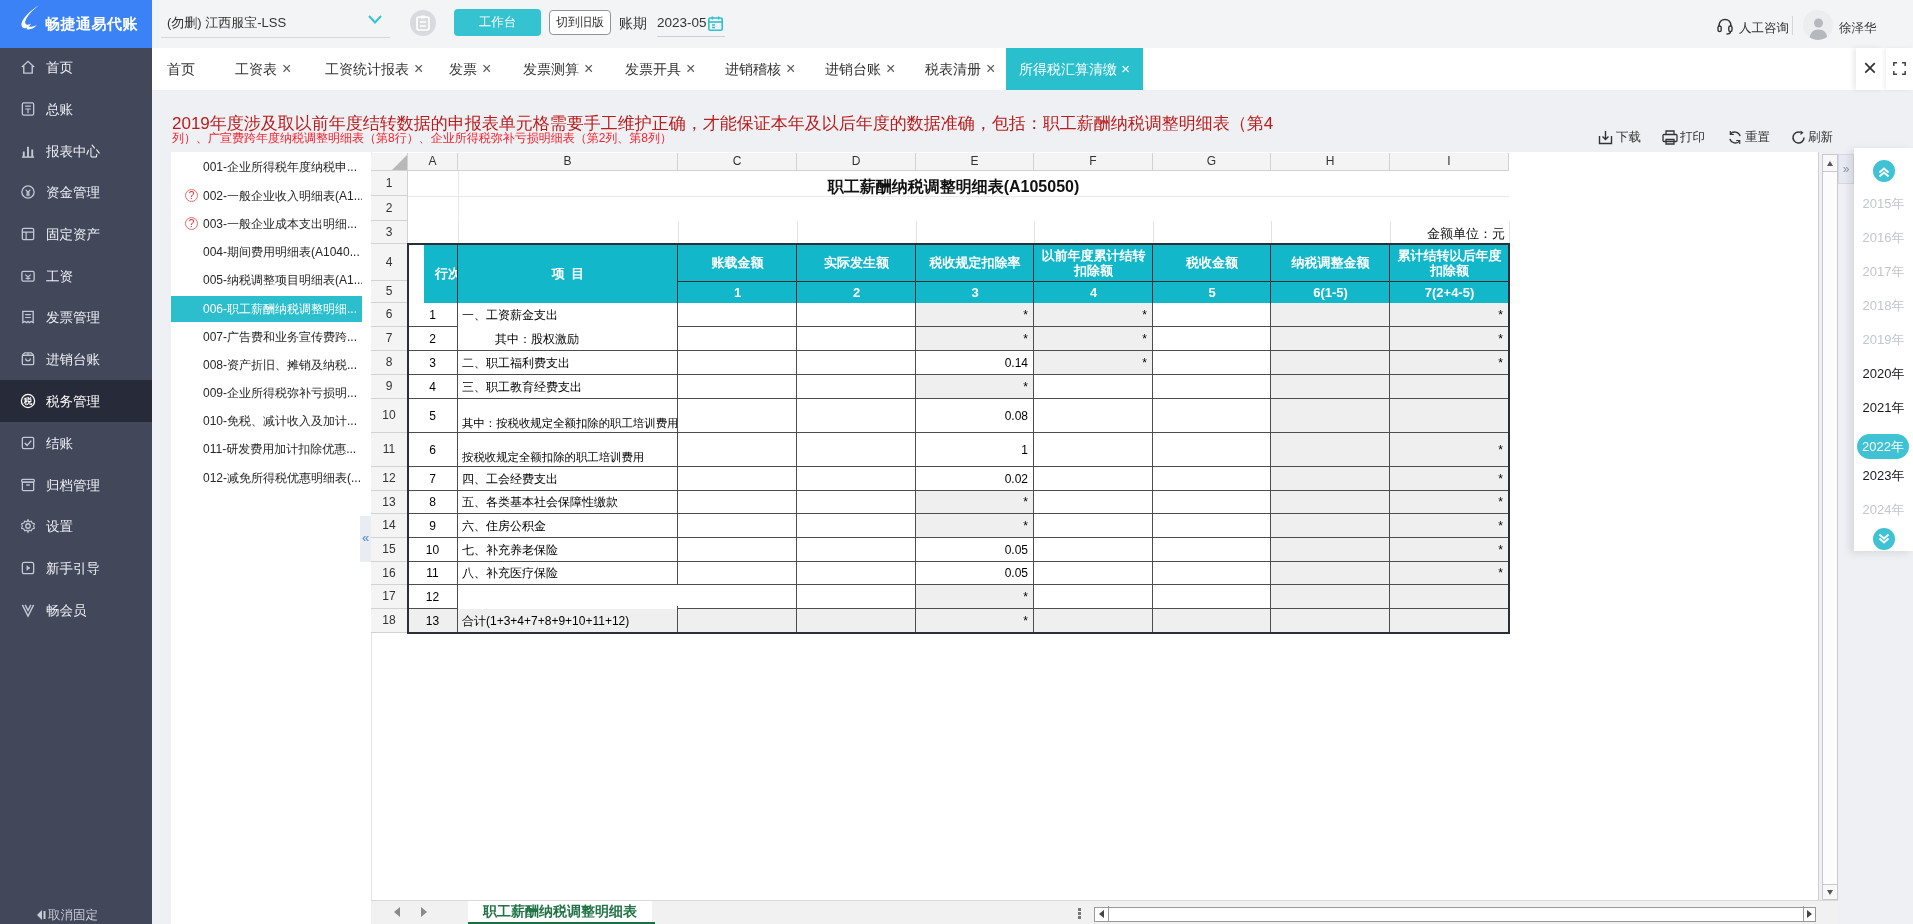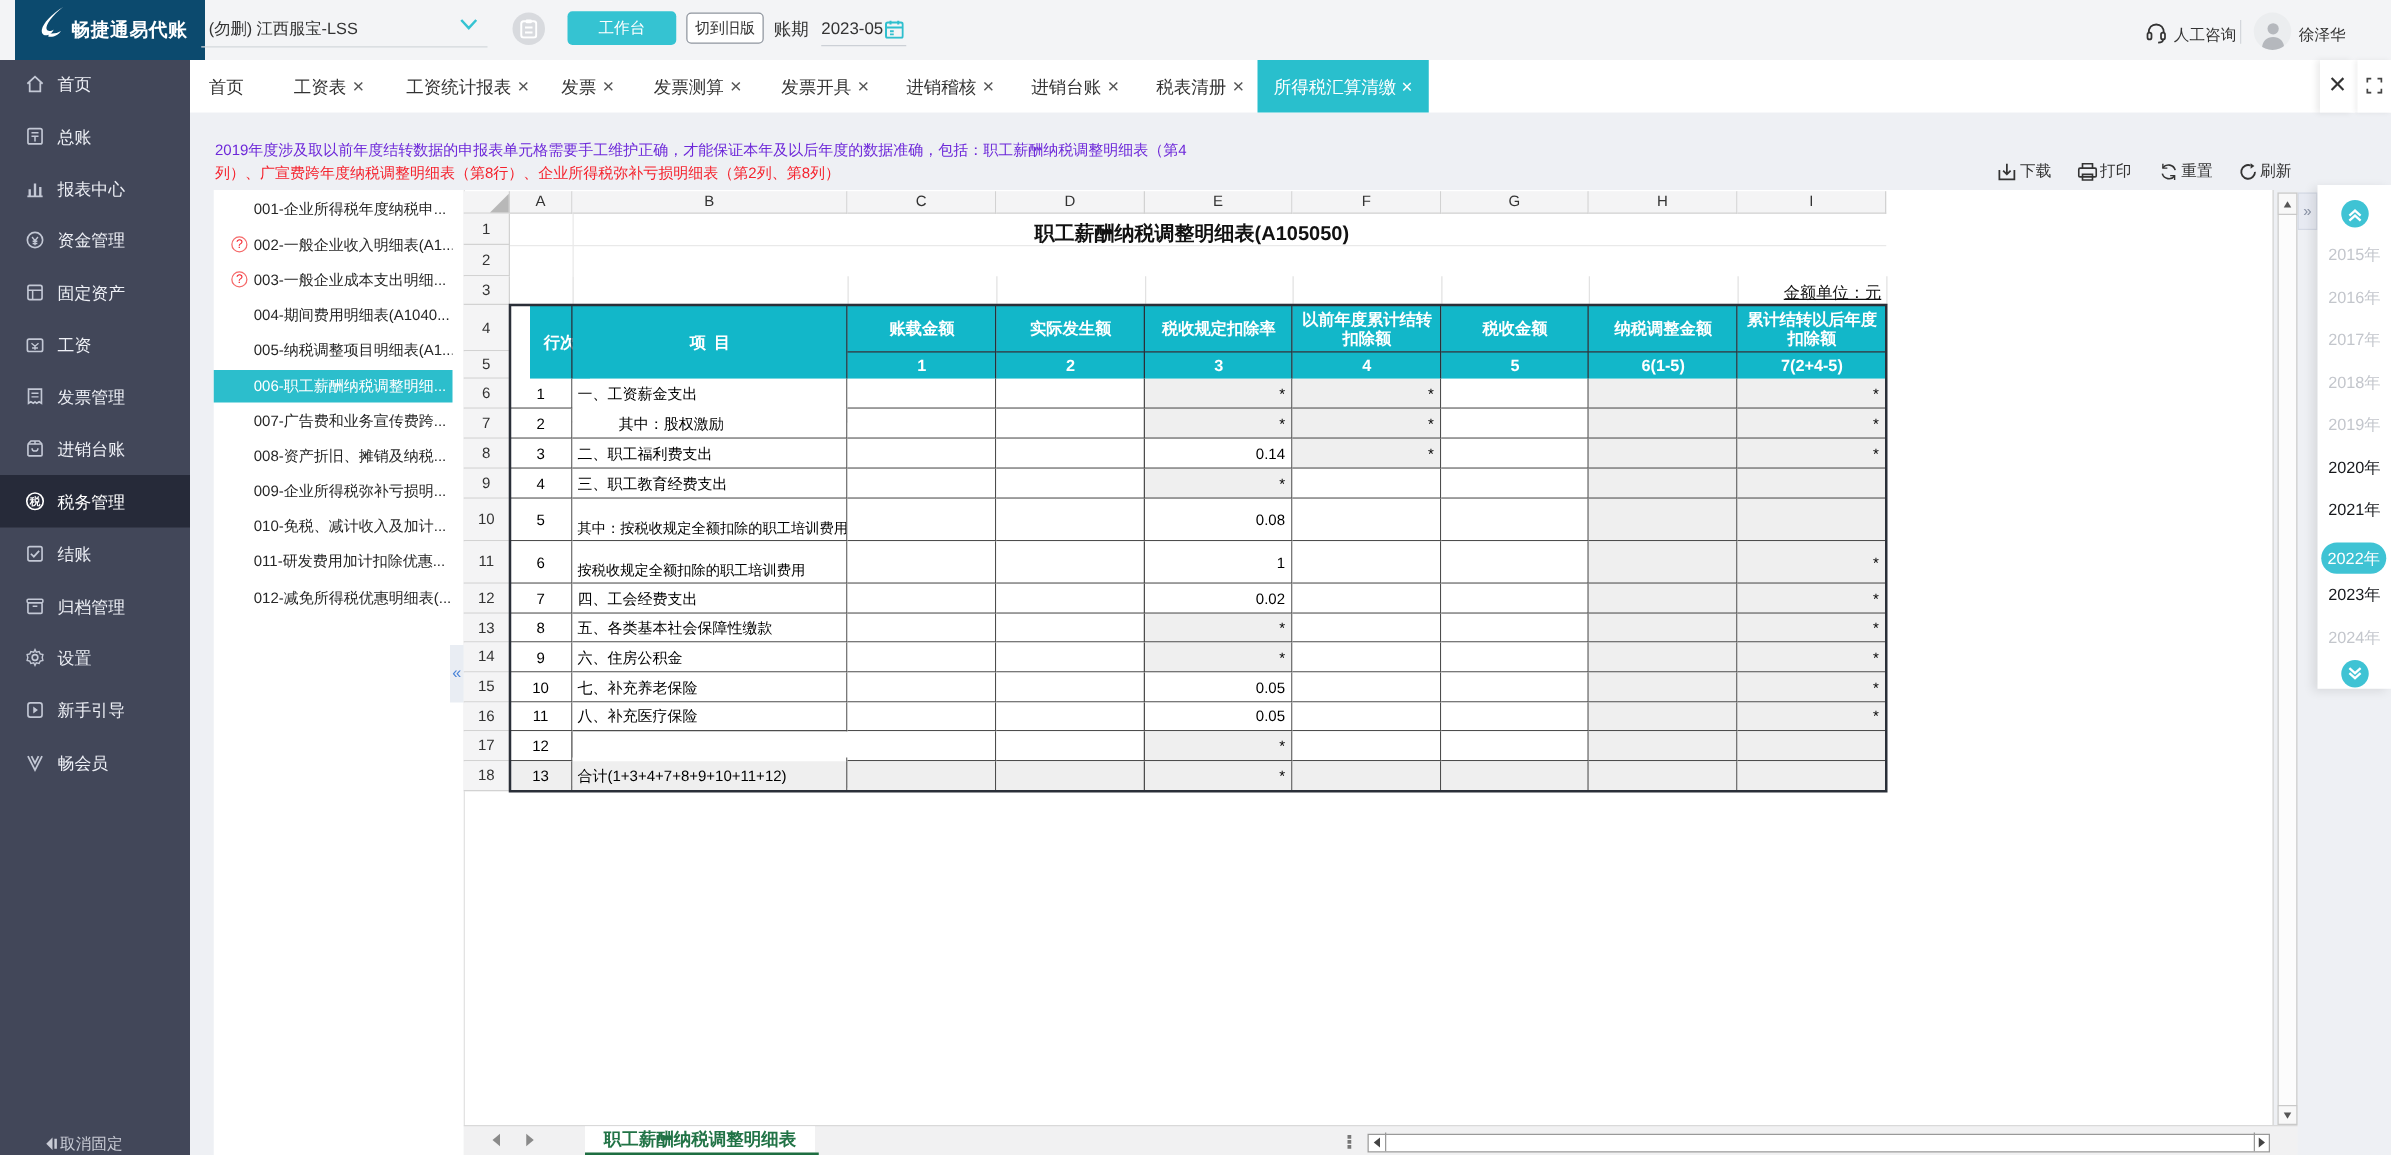--- a/index.html
+++ b/index.html
@@ -1,21 +1,21 @@
 <!DOCTYPE html>
 <html><head>
 <meta charset="utf-8">
 <style>
 * { margin:0; padding:0; box-sizing:border-box; }
 html,body { width:1913px; height:924px; overflow:hidden; }
 body { font-family:"Liberation Sans",sans-serif; position:relative; background:#eef0f4; }
 .abs { position:absolute; }
 
 #topbar { position:absolute; left:0; top:0; width:1913px; height:48px; background:#f3f4f6; }
-#logo { position:absolute; left:12px; top:0; width:152px; height:60px; background:#0c4a6e; }
+#logo { position:absolute; left:0; top:0; width:152px; height:60px; background:#3b82f6; }
 #logo .name { position:absolute; left:45px; top:15px; color:#fff; font-size:15px; font-weight:bold; letter-spacing:0.5px; }
 #sel-acc { position:absolute; left:161px; top:0; width:229px; height:38px; border-bottom:1px solid #d4d7dc; }
 #sel-acc .t { position:absolute; left:6px; top:14px; font-size:13px; color:#333; }
 #sel-acc svg { position:absolute; right:8px; top:15px; }
 #clipicon { position:absolute; left:410px; top:10px; width:26px; height:26px; border-radius:50%; background:#d8dade; }
 #btn-work { position:absolute; left:454px; top:9px; width:87px; height:27px; background:#35c3d2; border-radius:4px; color:#fff; font-size:12.5px; text-align:center; line-height:27px; }
 #btn-old { position:absolute; left:549px; top:10px; width:62px; height:25px; background:#fff; border:1px solid #8f959e; border-radius:4px; color:#333; font-size:12px; text-align:center; line-height:23px; }
 #zq { position:absolute; left:619px; top:15px; font-size:14px; color:#333; }
 #zq2 { position:absolute; left:657px; top:15px; font-size:13.5px; color:#333; width:68px; border-bottom:1px solid #ccd0d6; padding-bottom:6px; }
 #calicon { position:absolute; left:708px; top:16px; }
@@ -33,21 +33,21 @@
 #pinrow { position:absolute; left:36px; top:907px; color:#c9ccd6; font-size:12.5px; }
 
 #tabbar { position:absolute; left:152px; top:48px; width:1761px; height:42px; background:#fff; }
 .tab { position:absolute; top:0; height:42px; line-height:42px; font-size:14px; color:#333; white-space:nowrap; }
 .tab .x { color:#555; font-size:16px; margin-left:5px; }
 #tab-active { position:absolute; left:854px; top:0; width:137px; height:42px; background:#29bfcd; color:#fff; text-align:center; line-height:42px; font-size:14px; }
 #tab-active .x { color:#fff; font-size:15px; }
 #btn-closex { position:absolute; left:1704px; top:0; width:28px; height:42px; background:#fff; box-shadow:-3px 0 5px rgba(0,0,0,.08); text-align:center; line-height:40px; color:#333; font-size:24px; }
 #btn-fullscr { position:absolute; left:1734px; top:0; width:27px; height:42px; background:#fff; box-shadow:-2px 0 4px rgba(0,0,0,.06); }
 
-#warn1 { position:absolute; left:172px; top:112px; font-size:12px; color:#6d28d9; }
+#warn1 { position:absolute; left:172px; top:112px; font-size:17px; color:#b91c1c; }
 #warn2 { position:absolute; left:172px; top:130px; font-size:12px; color:#f5222d; }
 .toolbtn { position:absolute; top:129px; font-size:12.5px; color:#333; }
 
 #filepanel { position:absolute; left:171px; top:152px; width:200px; height:772px; background:#fff; }
 .fitem { position:absolute; left:0; width:191px; height:26px; font-size:12px; color:#262626; line-height:26px; white-space:nowrap; overflow:hidden; }
 .fitem .tx { position:absolute; left:32px; }
 .fitem.sel { background:#2cbecc; color:#fff; }
 .qmark { position:absolute; left:14px; top:6px; width:13px; height:13px; border:1px solid #f56a6a; border-radius:50%; color:#f5222d; font-size:10px; line-height:12px; text-align:center; }
 #collapser { position:absolute; left:360px; top:516px; width:11px; height:46px; background:#e9edf3; color:#4a84d8; font-size:13px; line-height:44px; text-align:center; }
 
@@ -338,21 +338,21 @@
 <div class="abs" style="left:678px;top:221px;width:1px;height:23px;background:#e2e2e2;"></div>
 <div class="abs" style="left:797px;top:221px;width:1px;height:23px;background:#e2e2e2;"></div>
 <div class="abs" style="left:916px;top:221px;width:1px;height:23px;background:#e2e2e2;"></div>
 <div class="abs" style="left:1034px;top:221px;width:1px;height:23px;background:#e2e2e2;"></div>
 <div class="abs" style="left:1153px;top:221px;width:1px;height:23px;background:#e2e2e2;"></div>
 <div class="abs" style="left:1271px;top:221px;width:1px;height:23px;background:#e2e2e2;"></div>
 <div class="abs" style="left:1390px;top:221px;width:1px;height:23px;background:#e2e2e2;"></div>
 <div class="abs" style="left:1509px;top:221px;width:1px;height:23px;background:#e2e2e2;"></div>
 <div class="abs" style="left:458px;top:171px;width:1px;height:50px;background:#e9e9e9;"></div>
 <div class="abs" style="left:408px;top:177px;width:1091px;text-align:center;font-size:16px;font-weight:bold;color:#111;">职工薪酬纳税调整明细表(A105050)</div>
-<div class="abs" style="left:1309px;top:225px;width:196px;text-align:right;font-size:13px;color:#111;text-decoration:underline;">金额单位：元</div>
+<div class="abs" style="left:1309px;top:225px;width:196px;text-align:right;font-size:13px;color:#111;">金额单位：元</div>
 <div class="abs tealcell" style="left:424px;top:244px;width:48px;height:59px;line-height:59px;">行次</div>
 <div class="abs tealcell" style="left:458px;top:244px;width:220px;height:59px;line-height:59px;">项 目</div>
 <div class="abs tealcell" style="left:678px;top:244px;width:119px;height:37px;line-height:37px;">账载金额</div>
 <div class="abs tealcell" style="left:678px;top:281px;width:119px;height:22px;line-height:22px;border-top:1px solid #2a2f38;">1</div>
 <div class="abs tealcell" style="left:797px;top:244px;width:119px;height:37px;line-height:37px;">实际发生额</div>
 <div class="abs tealcell" style="left:797px;top:281px;width:119px;height:22px;line-height:22px;border-top:1px solid #2a2f38;">2</div>
 <div class="abs tealcell" style="left:916px;top:244px;width:118px;height:37px;line-height:37px;">税收规定扣除率</div>
 <div class="abs tealcell" style="left:916px;top:281px;width:118px;height:22px;line-height:22px;border-top:1px solid #2a2f38;">3</div>
 <div class="abs tealcell" style="left:1034px;top:244px;width:119px;height:37px;line-height:15px;padding-top:4px;">以前年度累计结转<br>扣除额</div>
 <div class="abs tealcell" style="left:1034px;top:281px;width:119px;height:22px;line-height:22px;border-top:1px solid #2a2f38;">4</div>

